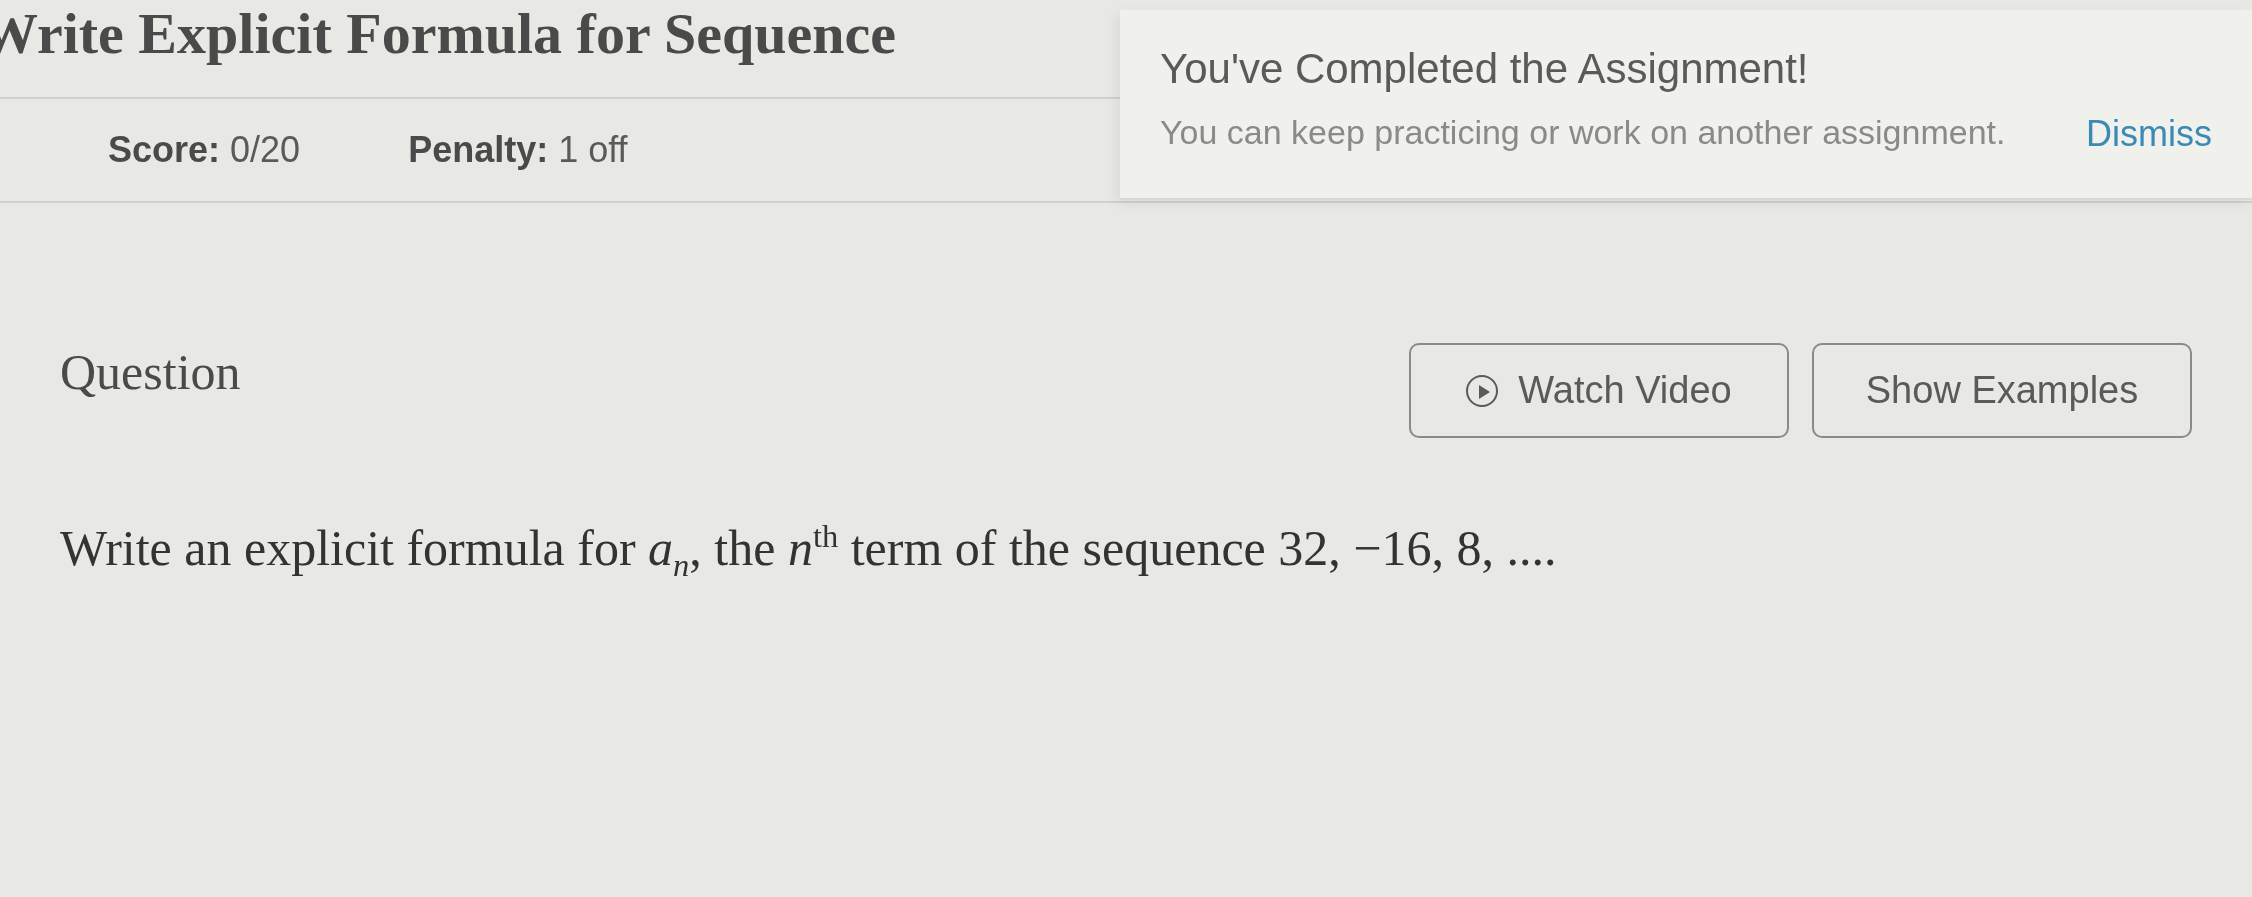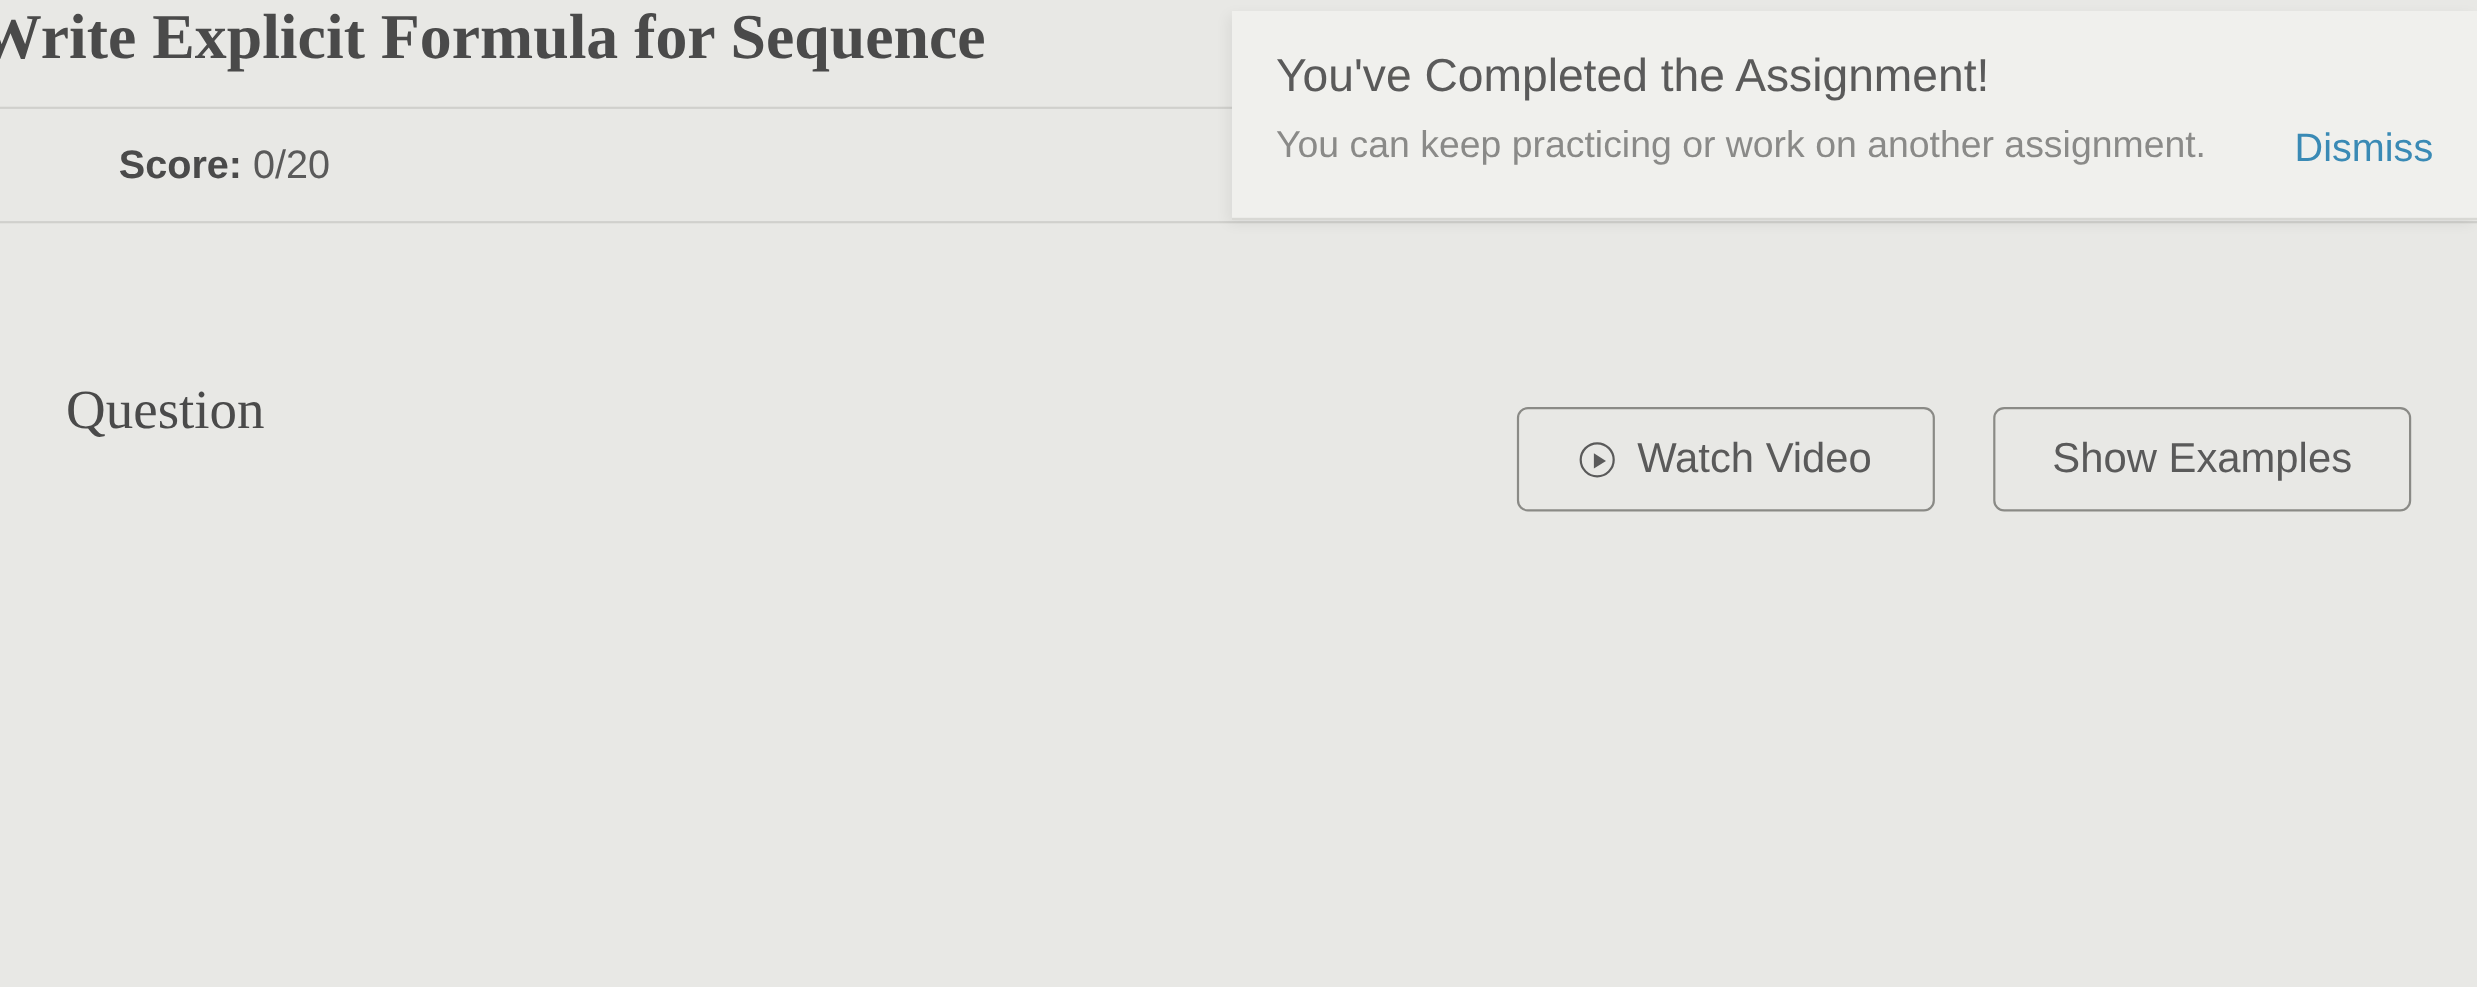--- a/index.html
+++ b/index.html
@@ -87,22 +87,21 @@
     align-items: flex-start;
     margin-bottom: 70px;
   }
   .question-label {
     font-size: 50px;
     color: #4a4a4a;
     font-family: Georgia, serif;
   }
   .button-group {
     display: flex;
-    gap: 53px;
-    margin-top: 27px;
+    gap: 23px;
   }
   .action-button {
     border: 2px solid #8a8a86;
     background: transparent;
     border-radius: 10px;
     padding: 24px 50px;
     font-size: 38px;
     color: #5a5a5a;
     font-family: 'Helvetica Neue', Arial, sans-serif;
     cursor: pointer;
@@ -156,20 +155,24 @@
 </head>
 <body>
 
 <h1 class="page-title">Write Explicit Formula for Sequence</h1>
 
 <div class="score-bar">
   <div class="score-item">
     <span class="score-label">Score:</span>
     <span>0/20</span>
   </div>
+  <div class="score-item">
+    <span class="score-label">Penalty:</span>
+    <span>1 off</span>
+  </div>
 </div>
 
 <div class="notification">
   <div class="notif-title">You've Completed the Assignment!</div>
   <div class="notif-row">
     <div class="notif-body">You can keep practicing or work on another assignment.</div>
     <div class="dismiss-link">Dismiss</div>
   </div>
 </div>
 
@@ -180,13 +183,16 @@
       <button class="action-button">
         <span class="play-icon"></span>
         <span>Watch Video</span>
       </button>
       <button class="action-button">
         <span>Show Examples</span>
       </button>
     </div>
   </div>
 
+  <div class="question-text">
+    <span>Write an explicit formula for </span><span class="math-var">a</span><span class="sub">n</span><span>, the </span><span class="math-var">n</span><span class="sup">th</span><span> term of the sequence </span><span>32, −16, 8, ....</span>
+  </div>
 </div>
 
 </body></html>

